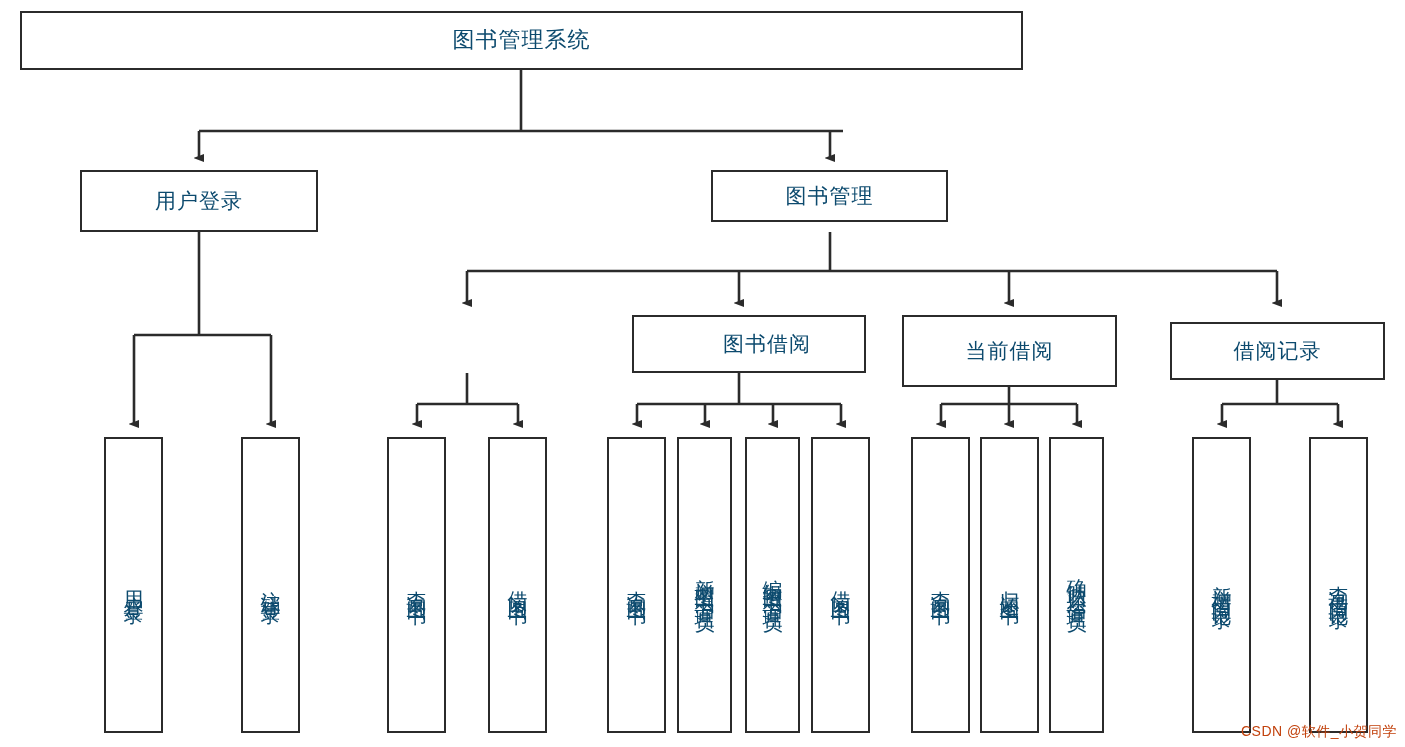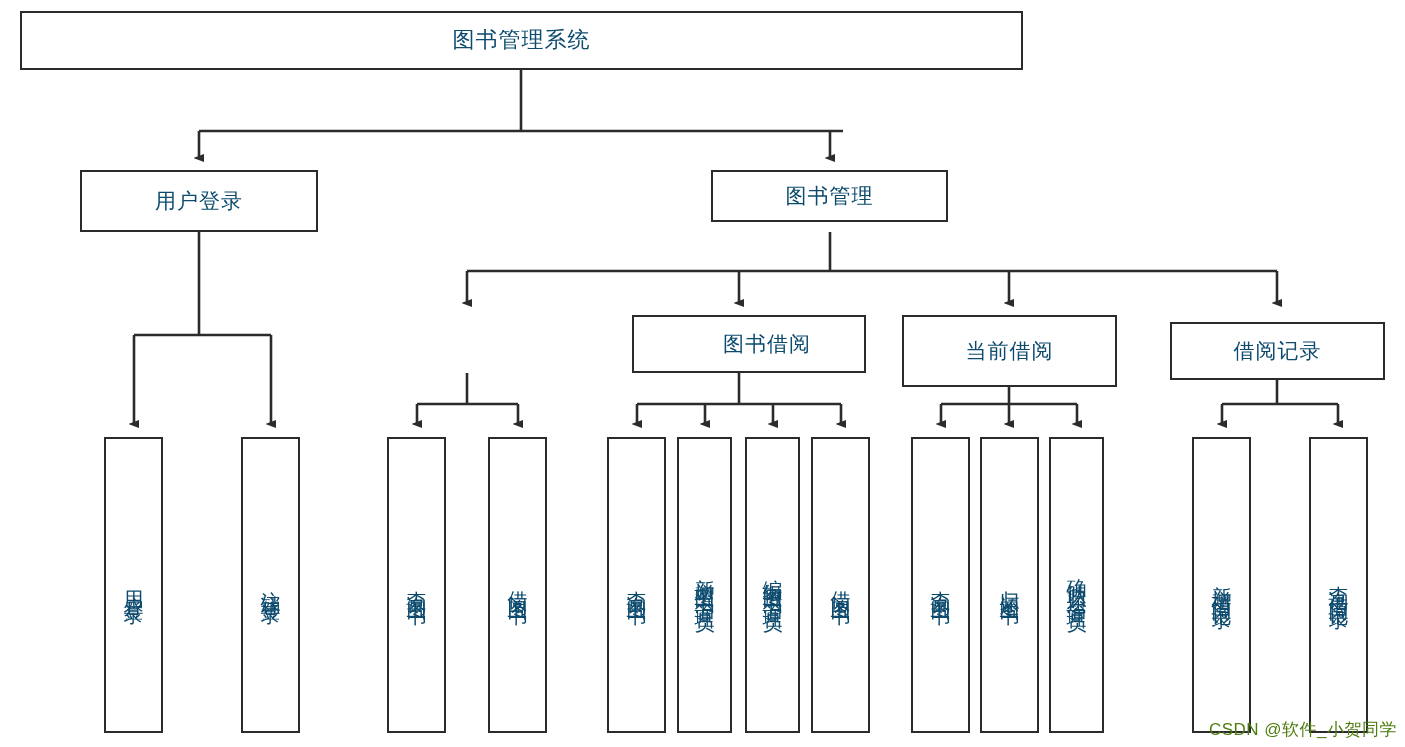--- a/index.html
+++ b/index.html
@@ -44,22 +44,22 @@
     letter-spacing: 5px;
     line-height: 1.05;
     padding: 6px 0;
     text-align: center;
     white-space: nowrap;
   }
   .watermark {
     position: absolute;
     right: 8px;
     bottom: 6px;
-    font-size: 17px;
-    color: #4d7c0f;
+    font-size: 14px;
+    color: #c2410c;
     letter-spacing: 0.5px;
     z-index: 3;
     white-space: nowrap;
   }
 </style>
 </head>
 <body>
 
 <div id="canvas">
 

